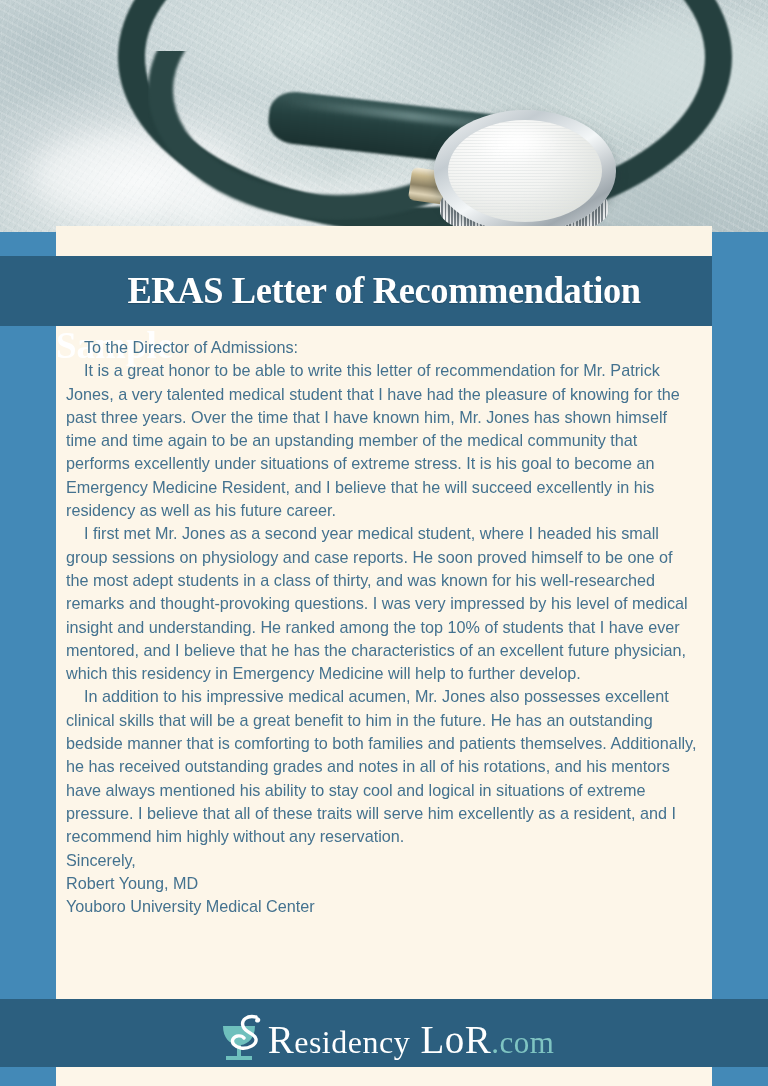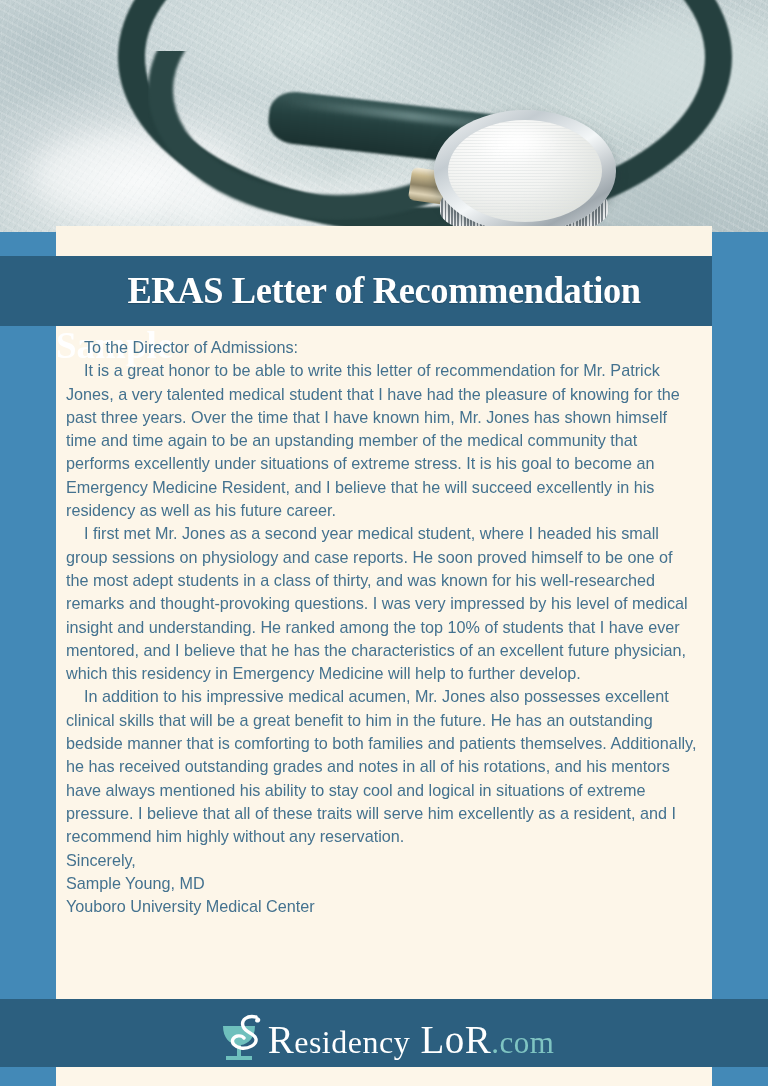--- a/index.html
+++ b/index.html
@@ -295,21 +295,21 @@
   <div id="title-band"></div>
   <div id="title">ERAS Letter of Recommendation</div>
   <div id="title-overflow">Sample</div>
 
   <div id="letter">
     <p>To the Director of Admissions:</p>
     <p>It is a great honor to be able to write this letter of recommendation for Mr. Patrick Jones, a very talented medical student that I have had the pleasure of knowing for the past three years. Over the time that I have known him, Mr. Jones has shown himself time and time again to be an upstanding member of the medical community that performs excellently under situations of extreme stress. It is his goal to become an Emergency Medicine Resident, and I believe that he will succeed excellently in his residency as well as his future career.</p>
     <p>I first met Mr. Jones as a second year medical student, where I headed his small group sessions on physiology and case reports. He soon proved himself to be one of the most adept students in a class of thirty, and was known for his well-researched remarks and thought-provoking questions. I was very impressed by his level of medical insight and understanding. He ranked among the top 10% of students that I have ever mentored, and I believe that he has the characteristics of an excellent future physician, which this residency in Emergency Medicine will help to further develop.</p>
     <p>In addition to his impressive medical acumen, Mr. Jones also possesses excellent clinical skills that will be a great benefit to him in the future. He has an outstanding bedside manner that is comforting to both families and patients themselves. Additionally, he has received outstanding grades and notes in all of his rotations, and his mentors have always mentioned his ability to stay cool and logical in situations of extreme pressure. I believe that all of these traits will serve him excellently as a resident, and I recommend him highly without any reservation.</p>
     <p class="sig-line">Sincerely,</p>
-    <p class="sig-line">Sample Young, MD</p>
+    <p class="sig-line">Robert Young, MD</p>
     <p class="sig-line">Youboro University Medical Center</p>
   </div>
 
   <div id="footer-band"></div>
   <div id="logo">
     <svg id="logo-icon" width="50" height="54" viewBox="0 0 50 54">
       <path d="M7 14 H43 C43 26 36 32 29 33 L29 44 H40 V48 H14 V44 H25 L25 33 C18 32 11 26 11 14 Z" fill="#6fc0bd" transform="translate(-2,0)"></path>
       <path d="M42 5 C33 3 27 8 29 14 C31 21 41 21 42 27 C43 33 34 37 27 36
                C21 35 17 31 19 27 C21 23 28 23 30 26" fill="none" stroke="#ffffff" stroke-width="3.4" stroke-linecap="round"></path>
       <path d="M42 5 C45 5 47 7 46 9 C45 11 42 11 41 9" fill="#ffffff"></path>

